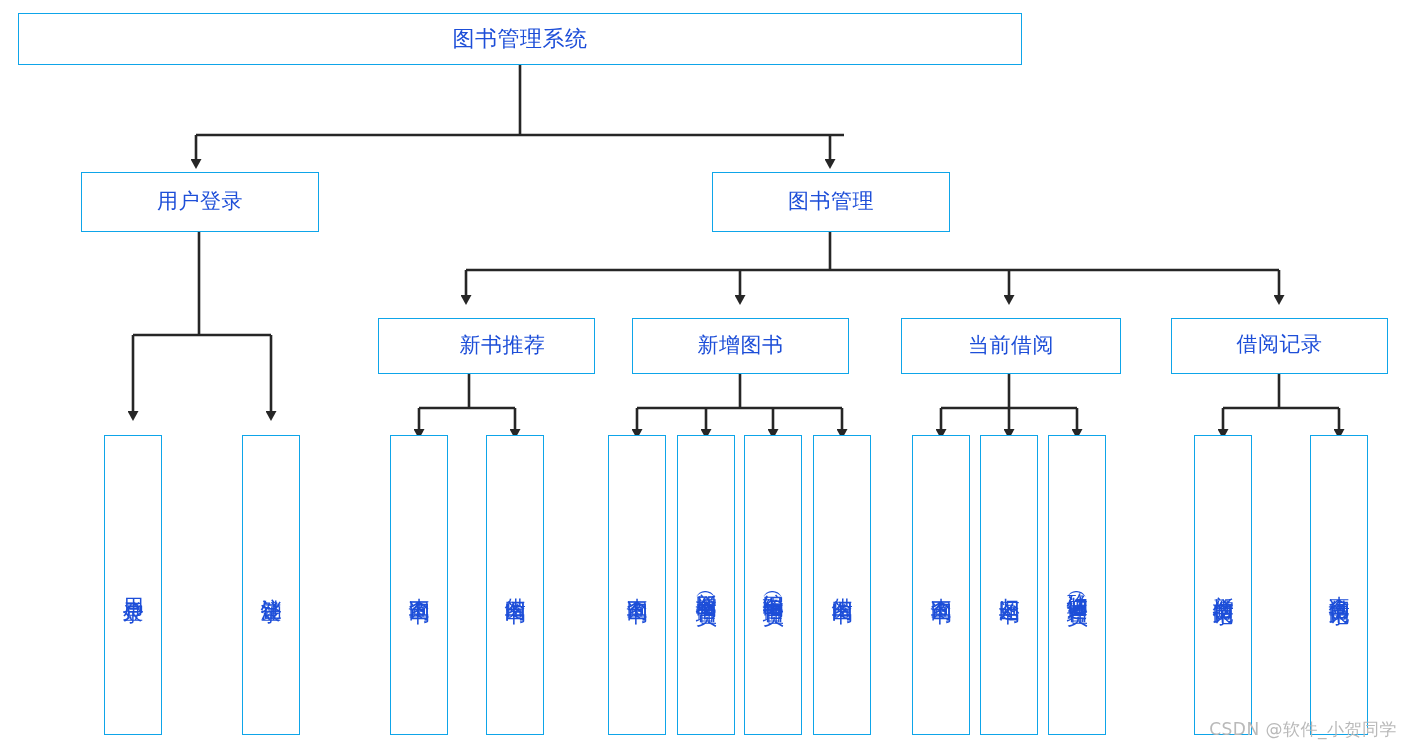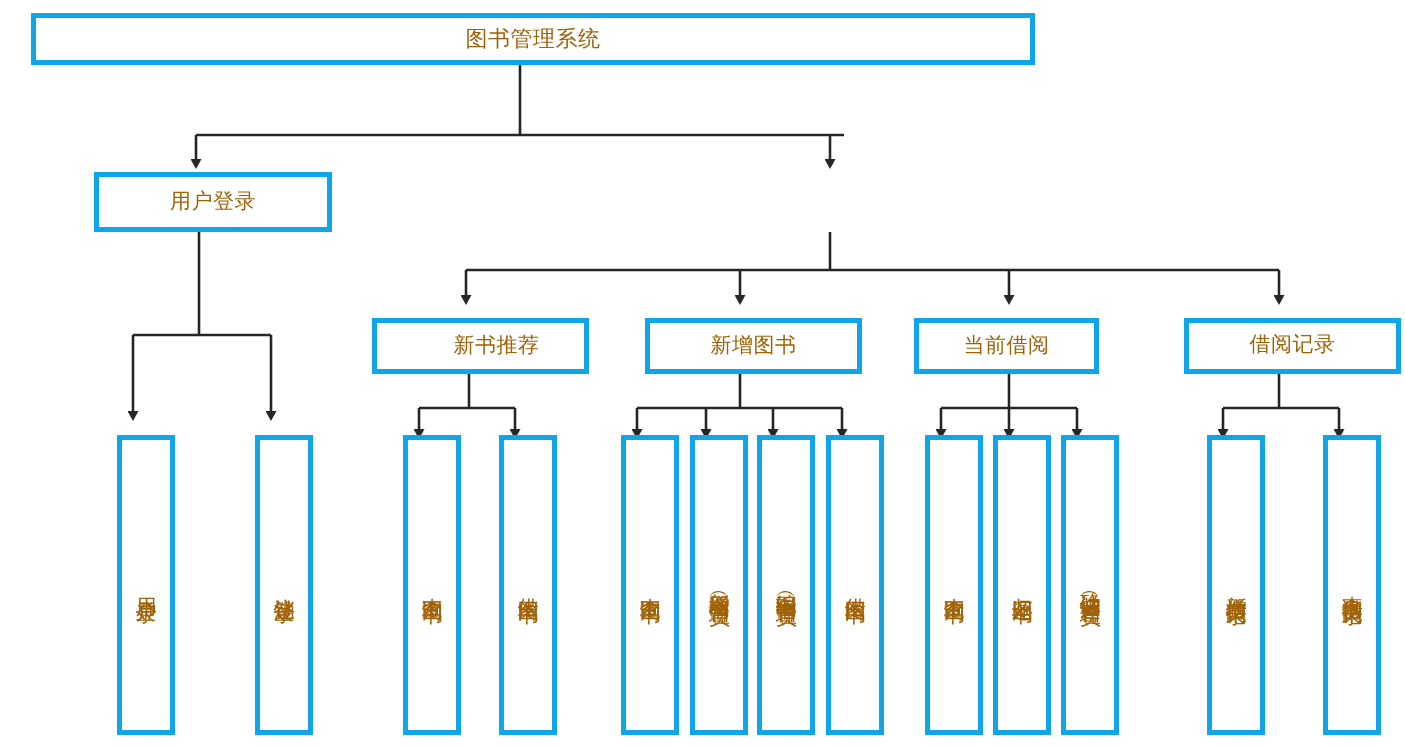--- a/index.html
+++ b/index.html
@@ -21,27 +21,26 @@
     position: absolute;
     left: 0;
     top: 0;
     width: 1405px;
     height: 747px;
     pointer-events: none;
   }
   .node {
     position: absolute;
     box-sizing: border-box;
-    border: 5px solid #0ea5e9;
+    border: 1px solid #0ea5e9;
     background: #ffffff;
     display: flex;
     align-items: center;
     justify-content: center;
-    color: #a16207;
-    margin-left: 13px;
+    color: #1d4ed8;
   }
   .node.horiz {
     font-size: 21px;
     letter-spacing: 0.5px;
     line-height: 1.1;
     white-space: nowrap;
   }
   .node.vert {
     writing-mode: vertical-rl;
     text-orientation: upright;
@@ -122,26 +121,27 @@
       <path d="M1223,408 L1339,408"></path>
       <path d="M1223,408 L1223,430" marker-end="url(#arrow)"></path>
       <path d="M1339,408 L1339,430" marker-end="url(#arrow)"></path>
     </g>
   </svg>
 
   <div class="node horiz" id="root-node" style="left:18px; top:13px; width:1004px; height:52px;">图书管理系统</div>
 
   <div class="node horiz" style="left:81px; top:172px; width:238px; height:60px;">用户登录</div>
 
+  <div class="node horiz" style="left:712px; top:172px; width:238px; height:60px;">图书管理</div>
 
-  <div class="node horiz" style="left:359px; top:318px; width:217px; height:56px;padding-left:32px;">新书推荐</div>
+  <div class="node horiz" style="left:378px; top:318px; width:217px; height:56px;padding-left:32px;">新书推荐</div>
 
   <div class="node horiz" style="left:632px; top:318px; width:217px; height:56px;">新增图书</div>
 
-  <div class="node horiz" style="left:901px; top:318px; width:185px; height:56px;">当前借阅</div>
+  <div class="node horiz" style="left:901px; top:318px; width:220px; height:56px;">当前借阅</div>
 
   <div class="node horiz" style="left:1171px; top:318px; width:217px; height:56px;font-family:Liberation Mono, monospace;">借阅记录</div>
 
   <div class="node vert" style="left:104px; top:435px; width:58px; height:300px;">
     <span class="vtext">用户登录</span>
   </div>
   <div class="node vert" style="left:242px; top:435px; width:58px; height:300px;">
     <span class="vtext">注销登录</span>
   </div>
 
@@ -175,14 +175,15 @@
     <span class="vtext">确认归还（管理员）</span>
   </div>
 
   <div class="node vert" style="left:1194px; top:435px; width:58px; height:300px;">
     <span class="vtext">新增借阅记录</span>
   </div>
   <div class="node vert" style="left:1310px; top:435px; width:58px; height:300px;">
     <span class="vtext">查询借阅记录</span>
   </div>
 
+  <div id="watermark">CSDN @软件_小贺同学</div>
 
 </div>
 
 </body></html>

